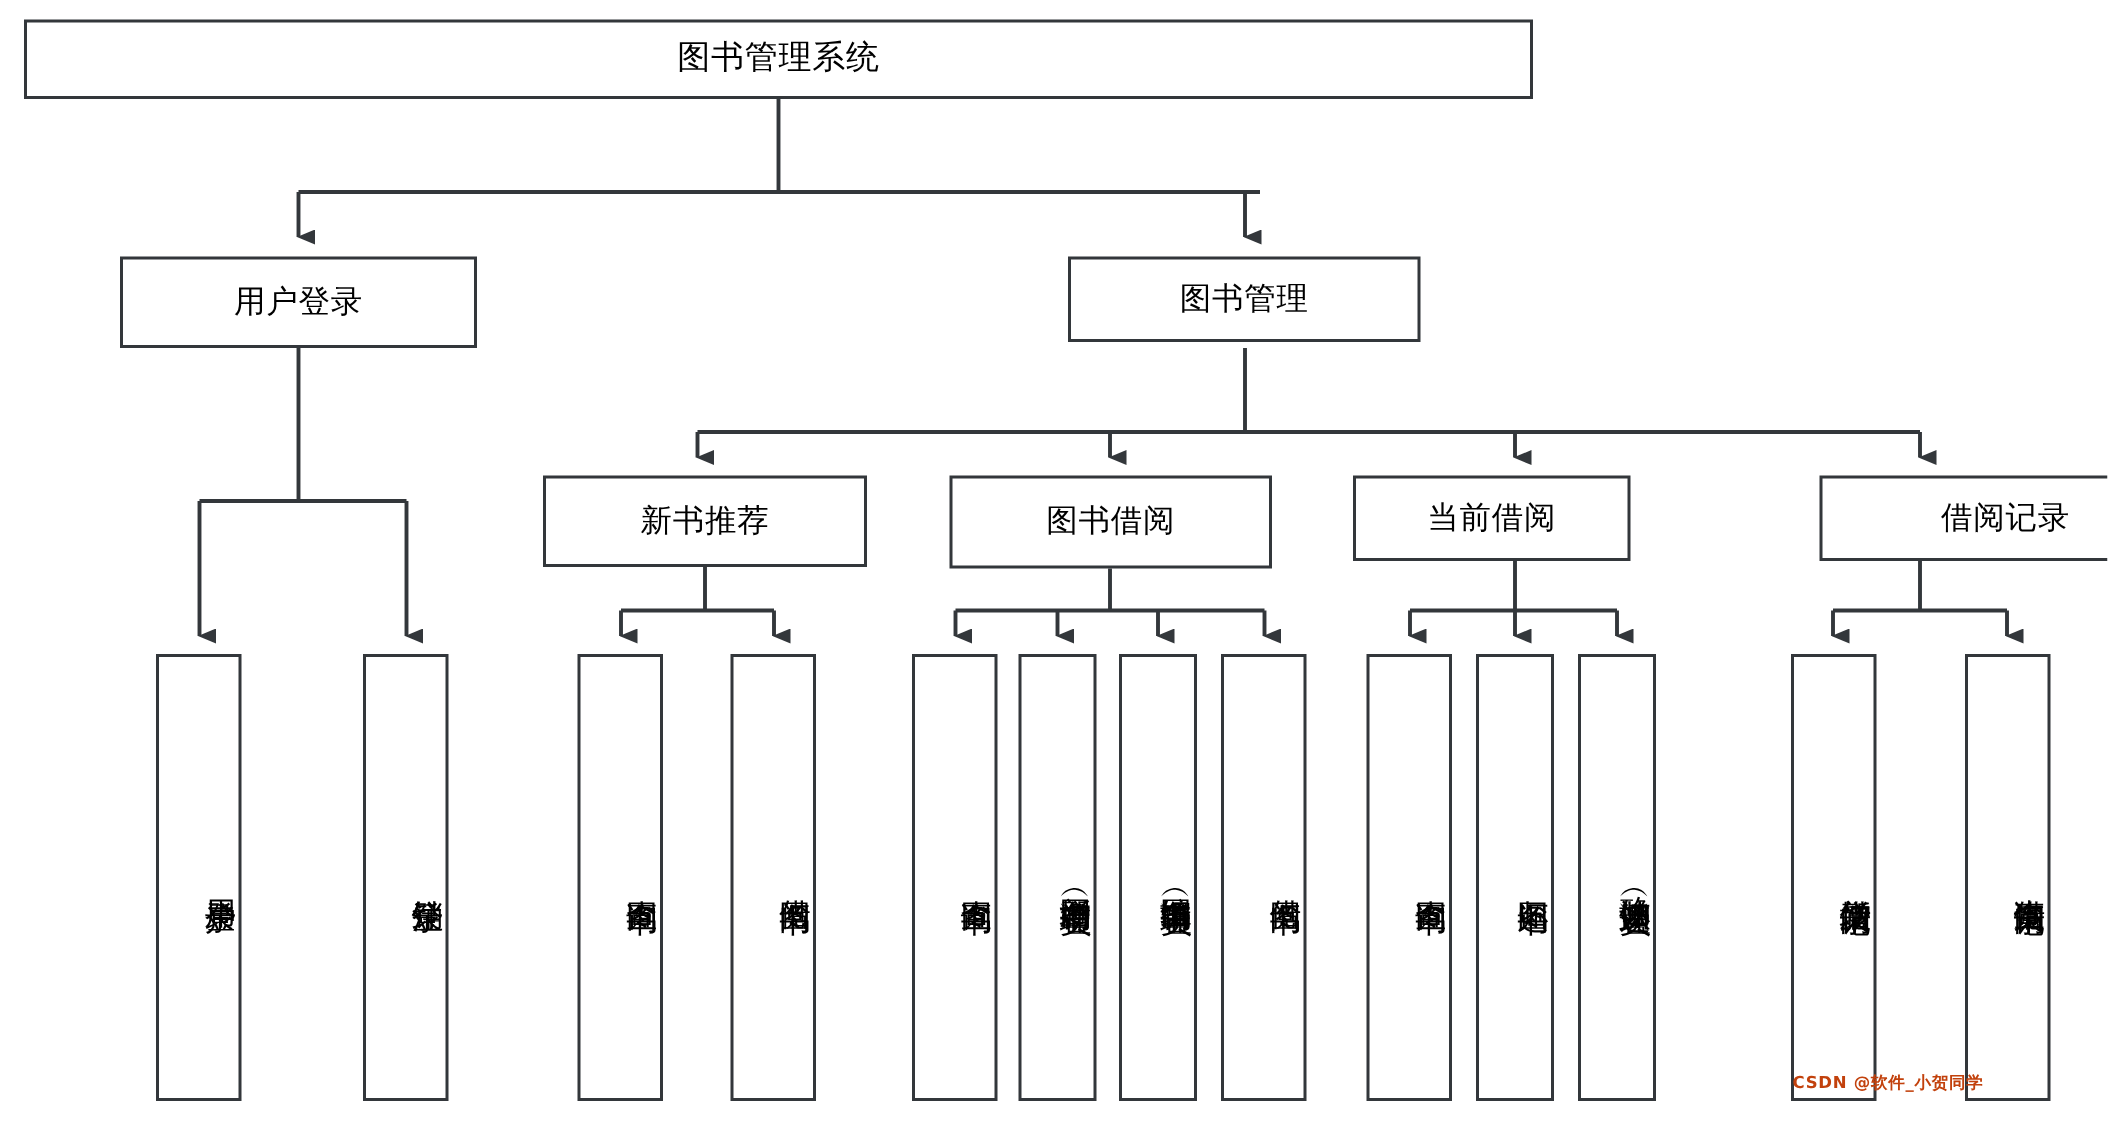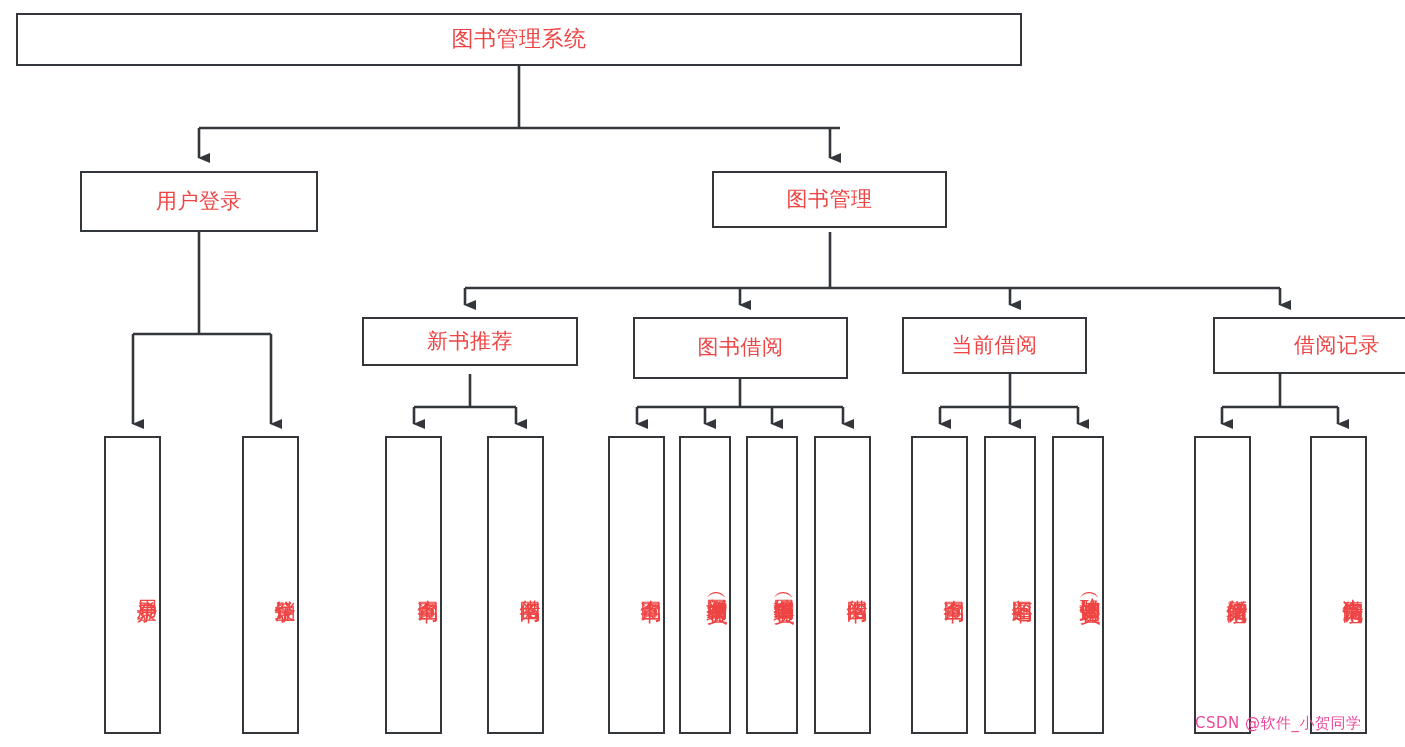--- a/index.html
+++ b/index.html
@@ -26,21 +26,21 @@
     pointer-events: none;
   }
   .node {
     position: absolute;
     box-sizing: border-box;
     background: #ffffff;
     border: 2px solid #33373b;
     display: flex;
     align-items: center;
     justify-content: center;
-    color: #ef4444;
+    color: #000000;
     text-align: center;
   }
   .node.h {
     font-size: 21px;
     line-height: 1.1;
     letter-spacing: 0.5px;
   }
   .node.root {
     font-size: 22px;
   }
@@ -56,25 +56,26 @@
     justify-content: center;
   }
   .node.v .vtxt {
     writing-mode: vertical-rl;
     text-orientation: upright;
     white-space: nowrap;
     display: block;
   }
   .watermark {
     position: absolute;
-    font-size: 15px;
-    color: #ec4899;
+    font-size: 11px;
+    color: #c2410c;
     white-space: nowrap;
     letter-spacing: 0.5px;
     user-select: none;
+    font-weight: bold;
   }
 </style>
 </head>
 <body>
 
 <div id="canvas">
 
   <svg class="wires" viewBox="0 0 1405 747" xmlns="http://www.w3.org/2000/svg">
     <defs>
       <marker id="arrow" viewBox="0 0 10 12" refX="5" refY="11" markerWidth="10" markerHeight="12" orient="auto-start-reverse" markerUnits="userSpaceOnUse">
@@ -129,21 +130,21 @@
     <span>图书管理系统</span>
   </div>
 
   <div class="node h" style="left:80px; top:171px; width:238px; height:61px;">
     <span>用户登录</span>
   </div>
   <div class="node h" style="left:712px; top:171px; width:235px; height:57px;">
     <span>图书管理</span>
   </div>
 
-  <div class="node h" style="left:362px; top:317px; width:216px; height:49px;">
+  <div class="node h" style="left:362px; top:317px; width:216px; height:61px;">
     <span>新书推荐</span>
   </div>
   <div class="node h" style="left:633px; top:317px; width:215px; height:62px;">
     <span>图书借阅</span>
   </div>
   <div class="node h" style="left:902px; top:317px; width:185px; height:57px;">
     <span>当前借阅</span>
   </div>
   <div class="node h" style="left:1213px; top:317px; width:248px; height:57px;">
     <span>借阅记录</span>

